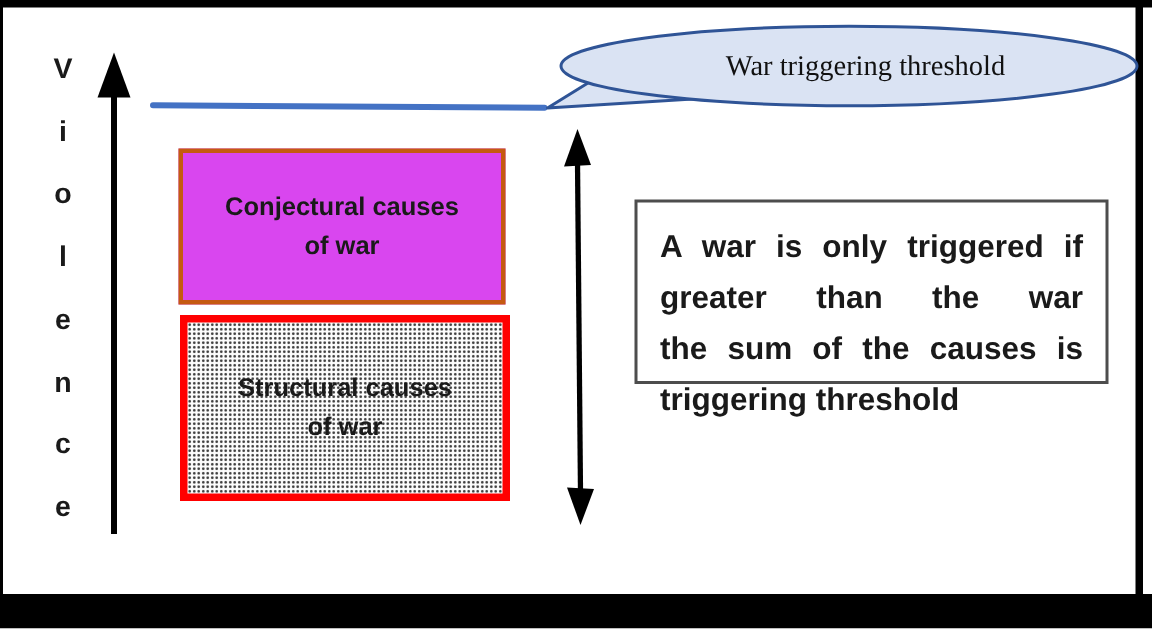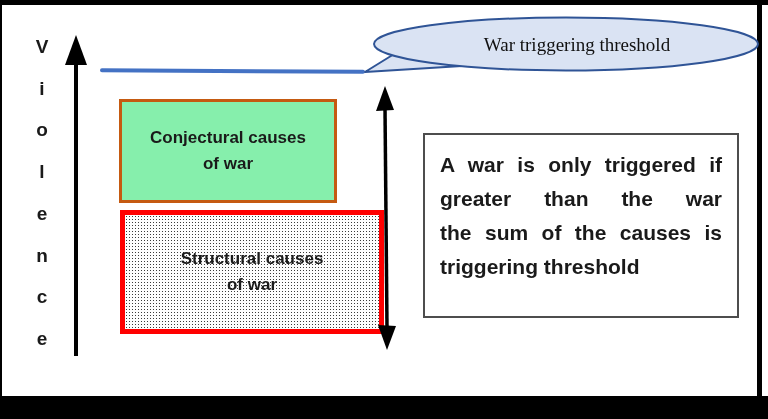--- a/index.html
+++ b/index.html
@@ -62,38 +62,38 @@
     font-family:"Liberation Serif","DejaVu Serif",serif;
     font-weight:normal;font-size:19px;color:#111;
     white-space:nowrap;
   }
   
   .cause-box{
     position:absolute;
     display:flex;align-items:center;justify-content:center;
     text-align:center;
     font-weight:bold;font-size:17px;line-height:26px;color:var(--c-ink);
-    background:#86efac;
+    background:#d946ef;
   }
   .cause-box span{display:block;}
   .conjectural-box{
     left:119px;top:99px;width:218px;height:104px;
     border:3px solid var(--c-orange);
   }
   .structural-box{
-    left:120px;top:210px;width:264px;height:124px;
+    left:120px;top:210px;width:220px;height:124px;
     border:5px solid var(--c-red);
     background-color:#fdfdfd;
     background-image:radial-gradient(circle,#3a3a3a 0.8px,transparent 0.9px);
     background-size:3px 3px;
   }
   .range-arrow{position:absolute;left:371px;top:84px;}
   
   .note-box{
-    position:absolute;left:423px;top:133px;width:316px;height:185px;
+    position:absolute;left:423px;top:133px;width:316px;height:123px;
     border:2px solid var(--c-note-border);
     background:#fff;
     padding:13px 15px;
     font-weight:bold;font-size:21px;line-height:34px;color:var(--c-ink);
   }
   .note-line{text-align:justify;text-align-last:justify;}
   .note-line.last{text-align:right;text-align-last:left;}
 </style>
 </head>
 <body>

